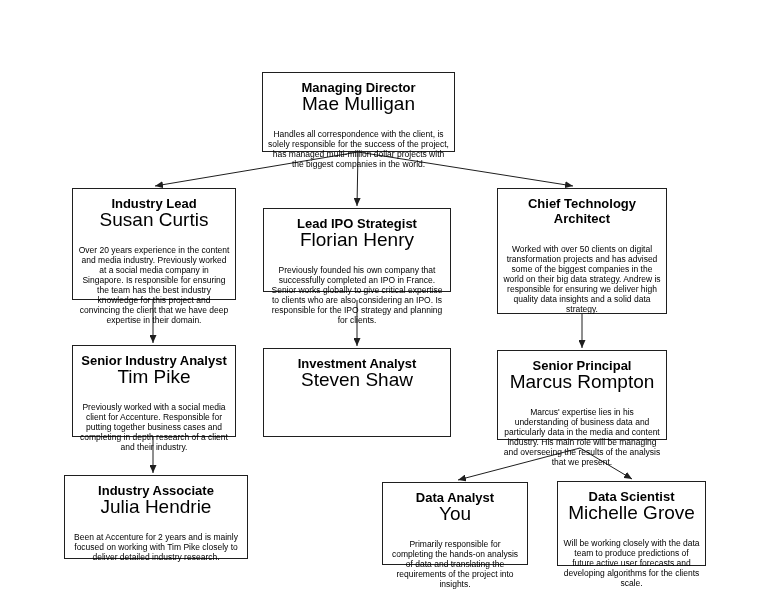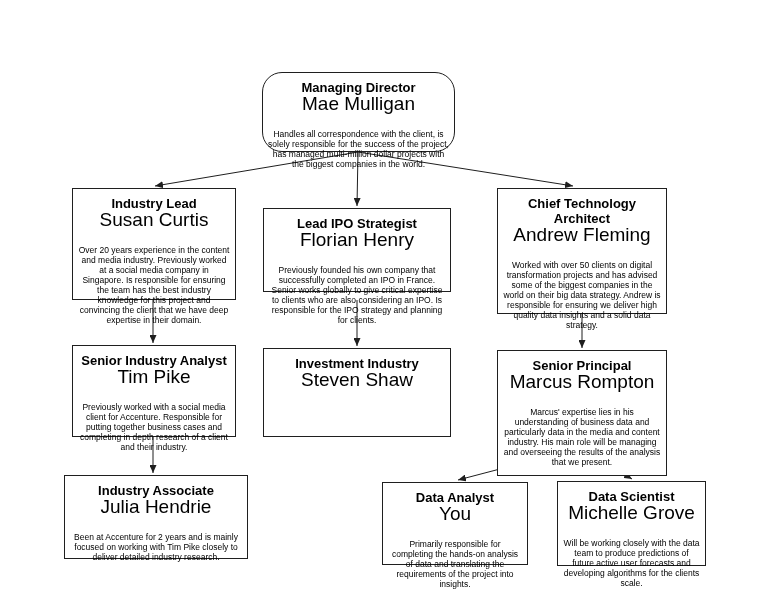--- a/index.html
+++ b/index.html
@@ -64,56 +64,55 @@
     <path d="M358,152 L357,206" stroke="#1f1f1f" stroke-width="1" fill="none" marker-end="url(#arrow)"></path>
     <path d="M358,152 L573,186" stroke="#1f1f1f" stroke-width="1" fill="none" marker-end="url(#arrow)"></path>
     <path d="M153,300 L153,343" stroke="#1f1f1f" stroke-width="1" fill="none" marker-end="url(#arrow)"></path>
     <path d="M357,300 L357,346" stroke="#1f1f1f" stroke-width="1" fill="none" marker-end="url(#arrow)"></path>
     <path d="M582,313 L582,348" stroke="#1f1f1f" stroke-width="1" fill="none" marker-end="url(#arrow)"></path>
     <path d="M153,437 L153,473" stroke="#1f1f1f" stroke-width="1" fill="none" marker-end="url(#arrow)"></path>
     <path d="M580,448 L458,480" stroke="#1f1f1f" stroke-width="1" fill="none" marker-end="url(#arrow)"></path>
     <path d="M580,448 L632,479" stroke="#1f1f1f" stroke-width="1" fill="none" marker-end="url(#arrow)"></path>
   </svg>
 
-  <div class="node" style="left:262px; top:72px; width:193px; height:80px;border-radius:20px;">
+  <div class="node" style="left:262px; top:72px; width:193px; height:80px;">
     <div class="node-title">Managing Director</div>
     <div class="node-person">Mae Mulligan</div>
     <div class="node-desc">Handles all correspondence with the client, is solely responsible for the success of the project, has managed multi-million dollar projects with the biggest companies in the world.</div>
   </div>
 
   <div class="node" style="left:72px; top:188px; width:164px; height:112px;">
     <div class="node-title">Industry Lead</div>
     <div class="node-person">Susan Curtis</div>
     <div class="node-desc">Over 20 years experience in the content and media industry. Previously worked at a social media company in Singapore. Is responsible for ensuring the team has the best industry knowledge for this project and convincing the client that we have deep expertise in their domain.</div>
   </div>
 
   <div class="node" style="left:263px; top:208px; width:188px; height:84px;">
     <div class="node-title">Lead IPO Strategist</div>
     <div class="node-person">Florian Henry</div>
     <div class="node-desc">Previously founded his own company that successfully completed an IPO in France. Senior works globally to give critical expertise to clients who are also considering an IPO. Is responsible for the IPO strategy and planning for clients.</div>
   </div>
 
   <div class="node" style="left:497px; top:188px; width:170px; height:126px;">
     <div class="node-title">Chief Technology Architect</div>
-    <div class="node-person">Andrew Fleming</div>
     <div class="node-desc">Worked with over 50 clients on digital transformation projects and has advised some of the biggest companies in the world on their big data strategy. Andrew is responsible for ensuring we deliver high quality data insights and a solid data strategy.</div>
   </div>
 
   <div class="node" style="left:72px; top:345px; width:164px; height:92px;">
     <div class="node-title">Senior Industry Analyst</div>
     <div class="node-person">Tim Pike</div>
     <div class="node-desc">Previously worked with a social media client for Accenture. Responsible for putting together business cases and completing in depth research of a client and their industry.</div>
   </div>
 
   <div class="node" style="left:263px; top:348px; width:188px; height:89px;">
-    <div class="node-title">Investment Industry</div>
+    <div class="node-title">Investment Analyst</div>
     <div class="node-person">Steven Shaw</div>
   </div>
 
-  <div class="node" style="left:497px; top:350px; width:170px; height:126px;">
+  <div class="node" style="left:497px; top:350px; width:170px; height:90px;">
     <div class="node-title">Senior Principal</div>
     <div class="node-person">Marcus Rompton</div>
     <div class="node-desc">Marcus' expertise lies in his understanding of business data and particularly data in the media and content industry. His main role will be managing and overseeing the results of the analysis that we present.</div>
   </div>
 
   <div class="node" style="left:64px; top:475px; width:184px; height:84px;">
     <div class="node-title">Industry Associate</div>
     <div class="node-person">Julia Hendrie</div>
     <div class="node-desc">Been at Accenture for 2 years and is mainly focused on working with Tim Pike closely to deliver detailed industry research.</div>
   </div>

